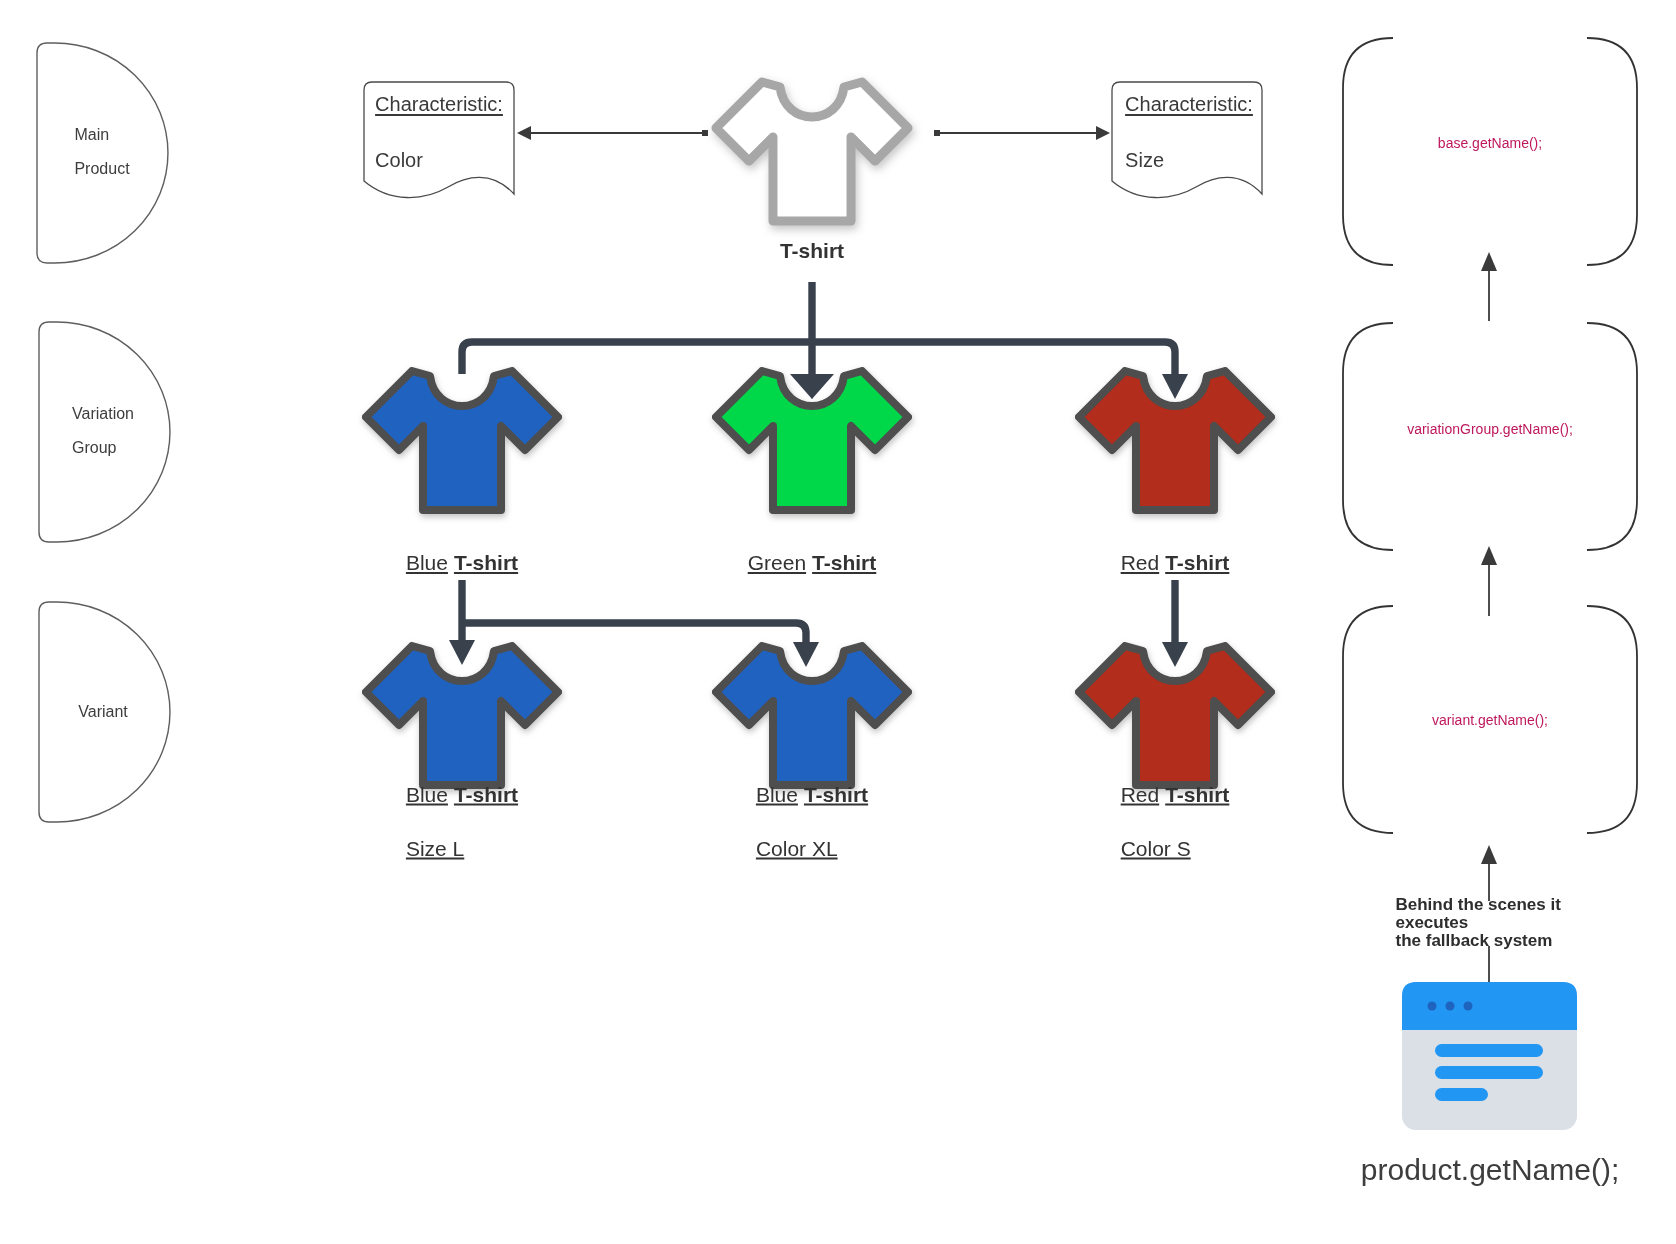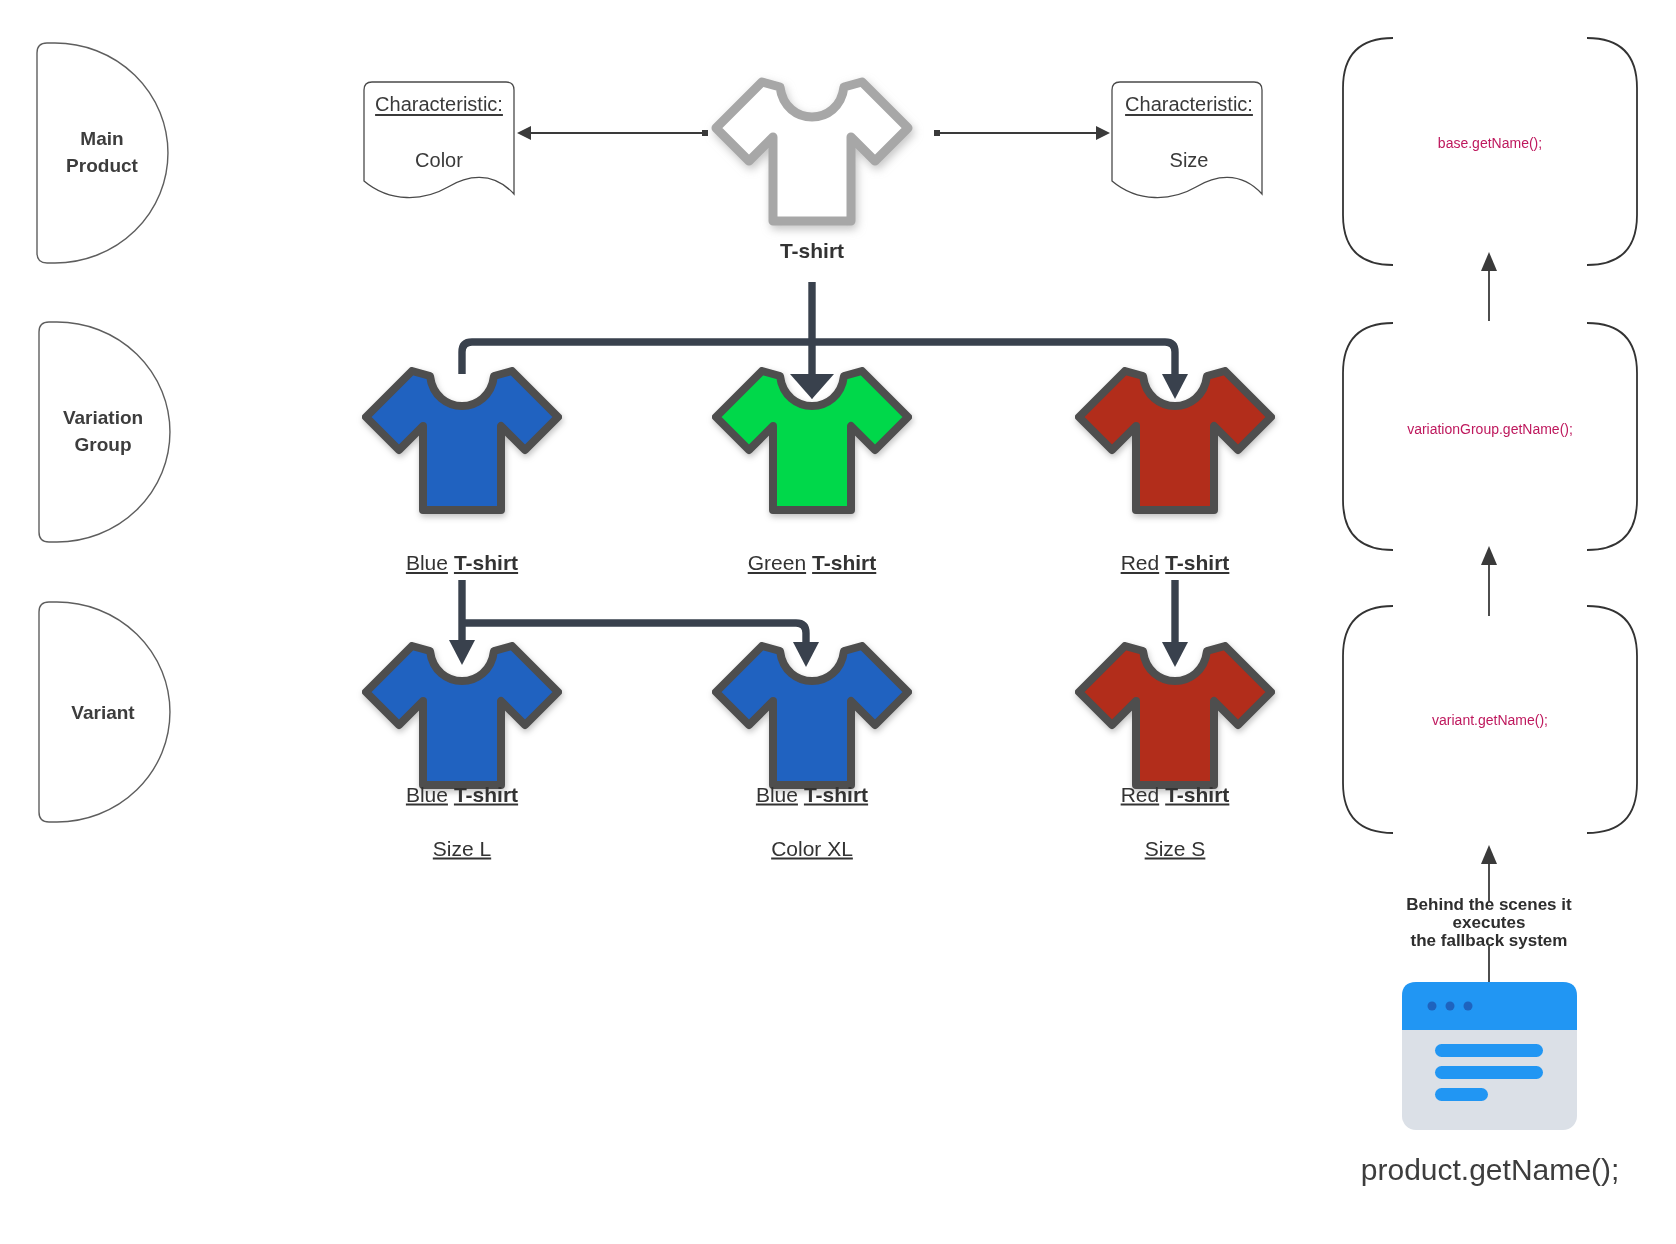--- a/index.html
+++ b/index.html
@@ -1,23 +1,23 @@
 <!DOCTYPE html>
 <html><head>
 <meta charset="utf-8">
 <style>
   html,body{margin:0;padding:0;background:#ffffff;}
   .stage{position:relative;width:1676px;height:1244px;background:#ffffff;overflow:hidden;
          font-family:"Liberation Sans",sans-serif;}
   .stage svg.diagram{position:absolute;left:0;top:0;}
 
   
-  .label{position:absolute;transform:translate(-50%,-50%);text-align:center;
+  .label{position:absolute;transform:translate(-50%,-50%);
          color:#343434;white-space:pre-line;}
-  .lane-lbl{font-weight:bold;font-size:19px;line-height:27px;color:#3d3d3d;}
+  .lane-lbl{font-weight:normal;font-size:16px;line-height:34px;color:#3d3d3d;}
   .shirt-lbl{font-size:21px;line-height:27px;color:#333333;text-decoration:underline;}
   .shirt-lbl .bp{font-weight:bold;margin-left:6px;}
   .code-lbl{font-size:14px;color:#be185d;}
   .doc-lbl{font-size:20px;line-height:28px;color:#3a3a3a;}
   .doc-lbl .h{text-decoration:underline;text-underline-offset:3px;}
   .note-lbl{font-weight:bold;font-size:17px;line-height:18px;color:#2e2e2e;}
   .product-lbl{font-size:30px;color:#3d3d3d;}
   .title-lbl{font-weight:bold;font-size:21px;color:#333333;}
 
   
@@ -152,21 +152,21 @@
   <div class="label shirt-lbl" style="left:462px;top:821px">
     <div><span>Blue</span><b class="bp">T-shirt</b></div>
     <div>Size L</div>
   </div>
   <div class="label shirt-lbl" style="left:812px;top:821px">
     <div><span>Blue</span><b class="bp">T-shirt</b></div>
     <div>Color XL</div>
   </div>
   <div class="label shirt-lbl" style="left:1175px;top:821px">
     <div><span>Red</span><b class="bp">T-shirt</b></div>
-    <div>Size S</div>
+    <div>Color S</div>
   </div>
 
   <div class="label code-lbl" style="left:1490px;top:143px">base.getName();</div>
   <div class="label code-lbl" style="left:1490px;top:429px">variationGroup.getName();</div>
   <div class="label code-lbl" style="left:1490px;top:720px">variant.getName();</div>
 
   <div class="label note-lbl" style="left:1489px;top:923px">Behind the scenes it executes
 the fallback system</div>
 
   <div class="label product-lbl" style="left:1490px;top:1170px">product.getName();</div>

